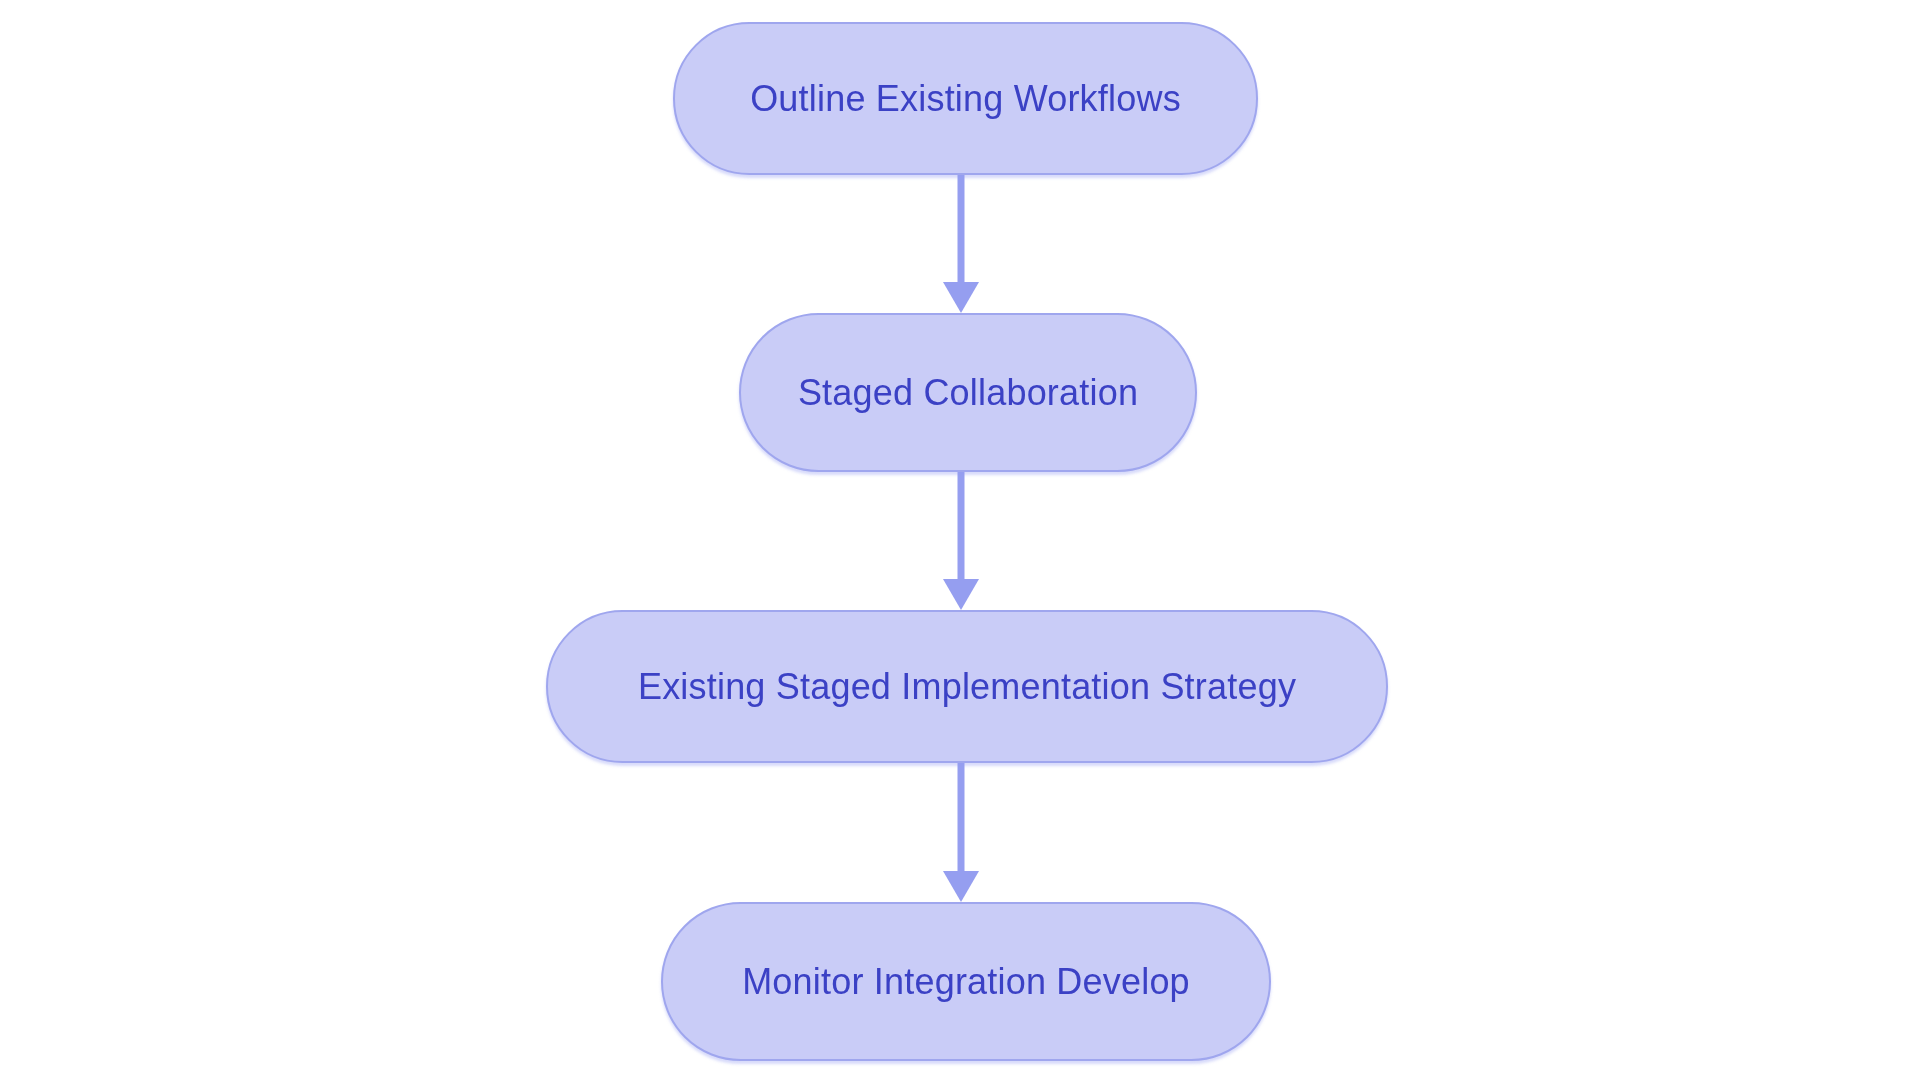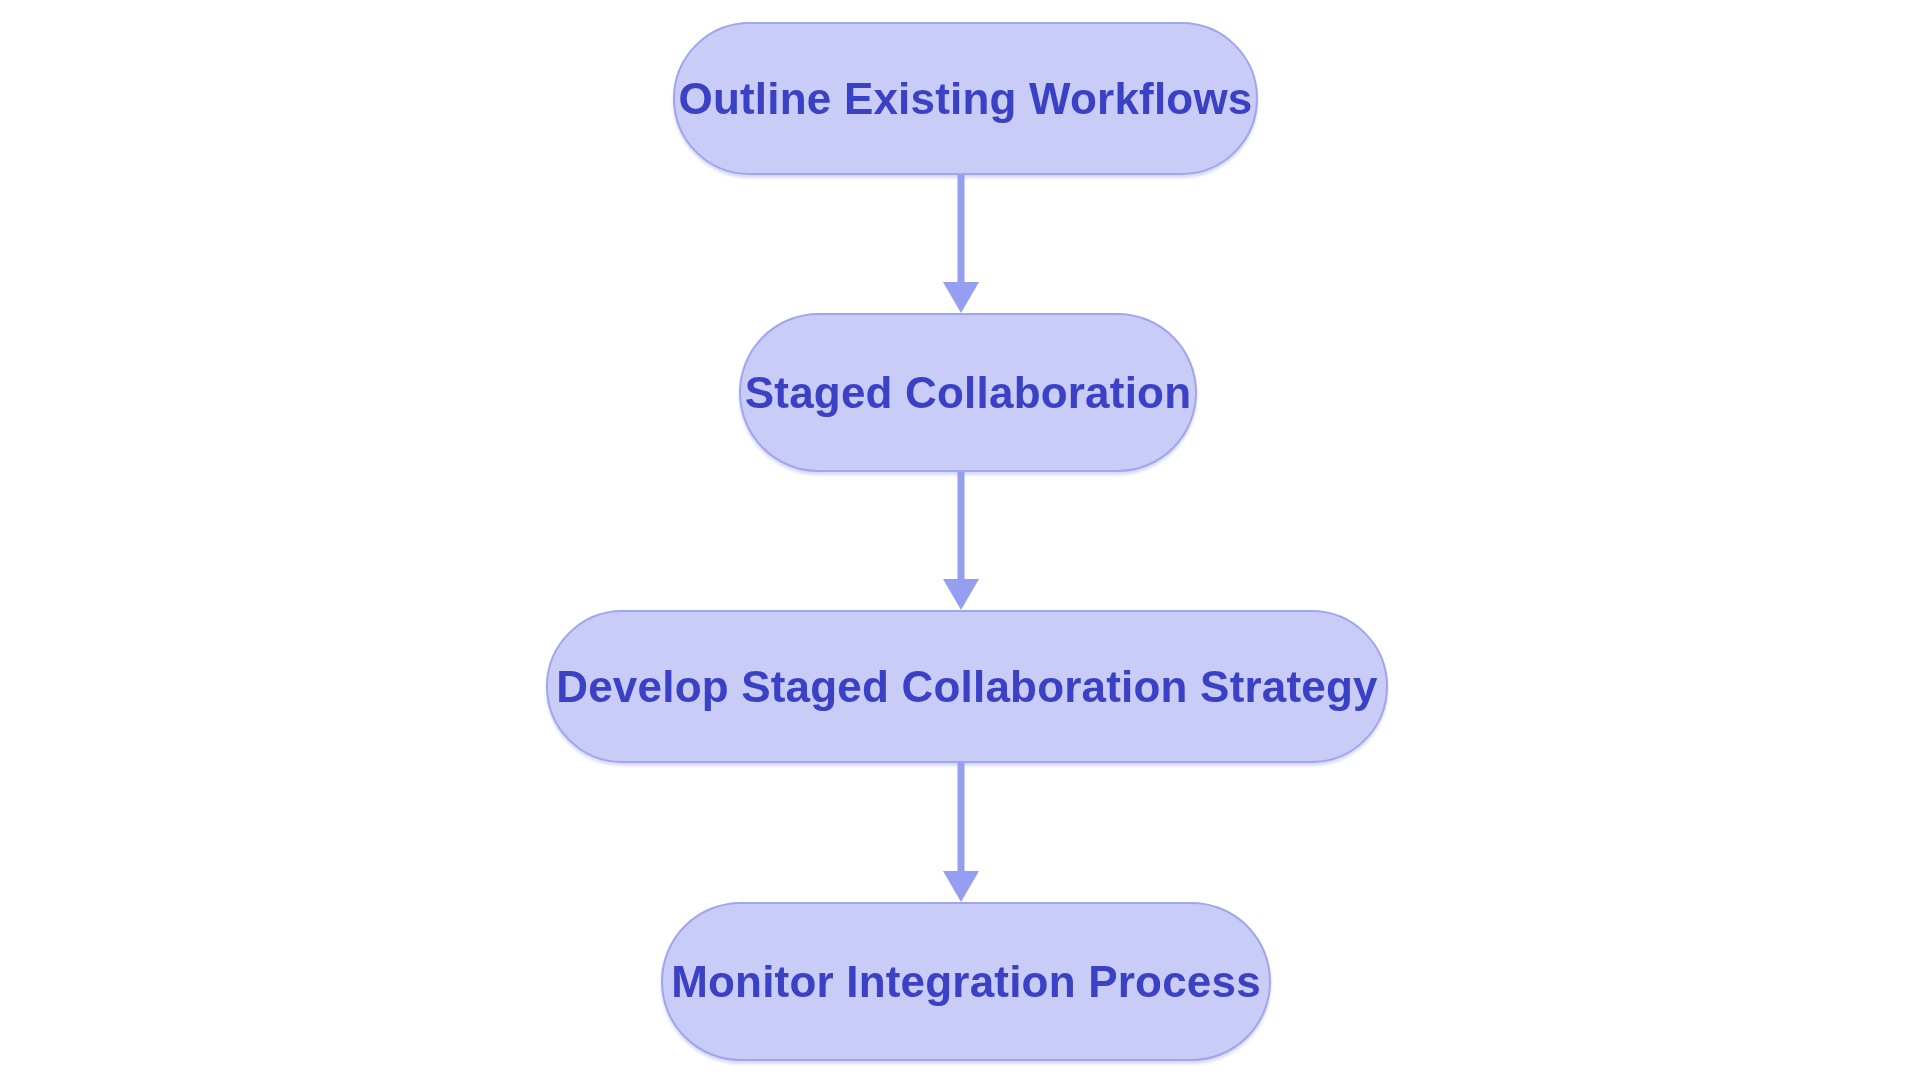--- a/index.html
+++ b/index.html
@@ -25,22 +25,22 @@
     position: absolute;
     background: var(--node-fill);
     border: 2px solid var(--node-border);
     border-radius: 85px;
     box-shadow: 0 3px 3px rgba(140, 150, 240, 0.35);
     display: flex;
     align-items: center;
     justify-content: center;
   }
   .node-label {
-    font-size: 44px;
-    font-weight: 700;
+    font-size: 36px;
+    font-weight: 400;
     color: var(--node-text);
     white-space: nowrap;
     letter-spacing: 0.2px;
   }
   .node-1 { left: 673px; top: 22px;  width: 585px; height: 153px; }
   .node-2 { left: 739px; top: 313px; width: 458px; height: 159px; }
   .node-3 { left: 546px; top: 610px; width: 842px; height: 153px; }
   .node-4 { left: 661px; top: 902px; width: 610px; height: 159px; }
 
   .arrow {
@@ -88,25 +88,25 @@
   <div class="node node-2">
     <span class="node-label">Staged Collaboration</span>
   </div>
 
   <div class="arrow arrow-2">
     <div class="shaft"></div>
     <div class="head"></div>
   </div>
 
   <div class="node node-3">
-    <span class="node-label">Develop Staged Collaboration Strategy</span>
+    <span class="node-label">Existing Staged Implementation Strategy</span>
   </div>
 
   <div class="arrow arrow-3">
     <div class="shaft"></div>
     <div class="head"></div>
   </div>
 
   <div class="node node-4">
-    <span class="node-label">Monitor Integration Process</span>
+    <span class="node-label">Monitor Integration Develop</span>
   </div>
 
 </div>
 
 </body></html>

